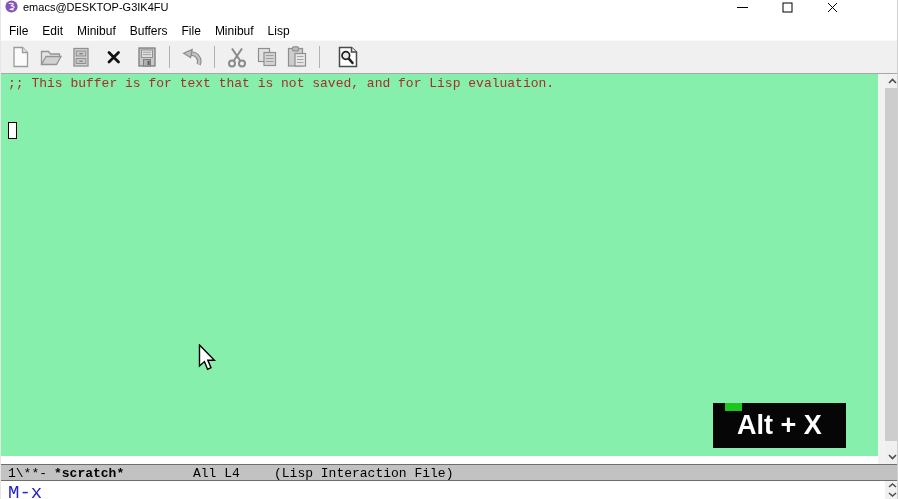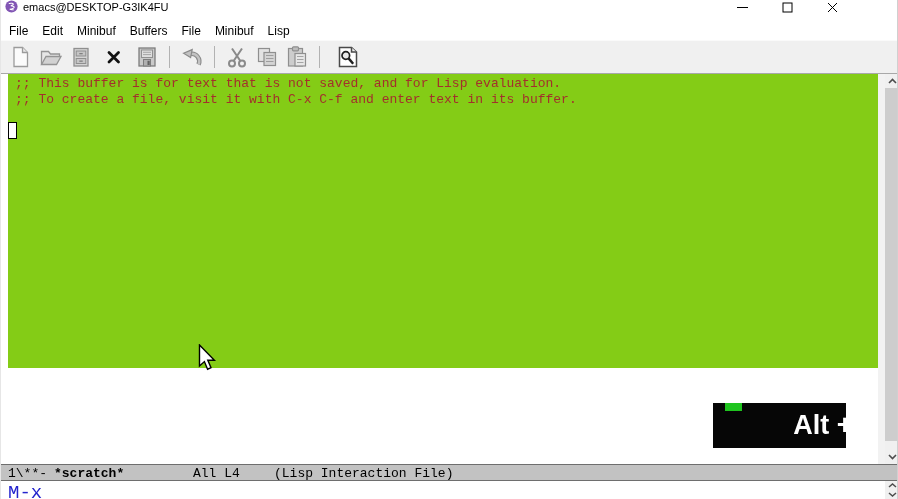--- a/index.html
+++ b/index.html
@@ -19,36 +19,36 @@
   
   .menubar { position: absolute; top: 15px; left: 0; width: 898px; height: 25px; background: #fff; display: flex; align-items: flex-end; padding-left: 8px; }
   .menu-item { font-size: 12px; color: #000; margin-right: 14px; padding: 2px 0; cursor: default; }
   
   .toolbar { position: absolute; top: 40px; left: 0; width: 898px; height: 34px; background: #f0f0f0; border-top: 1px solid #fafafa; border-bottom: 1px solid #a8a8a8; display: flex; align-items: center; padding-left: 5px; }
   .tool-btn { width: 30px; height: 28px; display: flex; align-items: center; justify-content: center; }
   .tool-btn svg { width: 24px; height: 24px; }
   .tool-sep { width: 1px; height: 22px; background: #b2b2b2; margin: 0 7px; }
   .tb-gap { width: 3px; }
   
-  .buffer { position: absolute; top: 74px; left: 7px; width: 877px; height: 294px; background: #84cc16; }
+  .buffer { position: absolute; top: 74px; left: 0; width: 877px; height: 382px; background: #86efac; }
   .buffer-line { white-space: pre; font-family: "Liberation Mono", "DejaVu Sans Mono", monospace; font-size: 13px; line-height: 16px; color: #a3302c; padding-left: 7px; }
   .buffer-pad { height: 2px; }
   .hollow-cursor { position: absolute; left: 7px; top: 122px; width: 9px; height: 17px; border: 1.5px solid #000; background: #fff; }
   .fringe { position: absolute; top: 74px; left: 877px; width: 7px; height: 390px; background: #f2f2f2; }
   
   .scrollbar { position: absolute; top: 74px; left: 884px; width: 14px; height: 390px; background: #f0f0f0; }
   .sb-btn { position: absolute; left: 0; width: 14px; height: 14px; display: flex; align-items: center; justify-content: center; }
   .sb-up { top: 0; } .sb-down { bottom: 0; }
   .sb-thumb { position: absolute; left: 0; top: 14px; width: 14px; height: 353px; background: #cdcdcd; }
   .mini-scrollbar { position: absolute; top: 481px; left: 884px; width: 14px; height: 18px; background: #f0f0f0; }
   .msb-btn { width: 14px; height: 9px; display: flex; align-items: center; justify-content: center; }
   
   .keycast { position: absolute; left: 712px; top: 403px; width: 133px; height: 45px; background: #060606; }
   .keycast-indicator { position: absolute; left: 12px; top: 0; width: 17px; height: 8px; background: #1fc41f; }
-  .keycast-label { position: absolute; left: 0; top: 7px; width: 133px; text-align: right; color: #fff; font-size: 27px; font-weight: bold; font-family: "Liberation Sans", sans-serif; margin-left: 32px; }
+  .keycast-label { position: absolute; left: 0; top: 7px; width: 133px; text-align: center; color: #fff; font-size: 27px; font-weight: bold; font-family: "Liberation Sans", sans-serif; }
   
   .modeline { position: absolute; top: 464px; left: 0; width: 898px; height: 17px; background: #c2c2c2; border-top: 1px solid #6e6e6e; border-bottom: 1px solid #6e6e6e; font-family: "Liberation Mono", "DejaVu Sans Mono", monospace; font-size: 13px; color: #000; }
   .ml-seg { position: absolute; top: 1px; white-space: pre; }
   .ml-prefix { left: 7px; }
   .ml-buffer { left: 53px; font-weight: bold; text-align: center; }
   .ml-pos { left: 192px; }
   .ml-modes { left: 273px; }
   
   .minibuffer { position: absolute; top: 481px; left: 0; width: 884px; height: 18px; background: #fff; }
   .mb-prompt { position: absolute; left: 7px; top: 1px; font-family: "Liberation Mono", "DejaVu Sans Mono", monospace; font-size: 19px; color: #2424cd; }
@@ -173,21 +173,20 @@
         <path d="M15.5 2.5V7h5" fill="#eeeeee" stroke="#4a4a4a" stroke-width="1.5"></path>
         <circle cx="9.8" cy="10.5" r="3.8" fill="#e9e9e9" stroke="#1f1f1f" stroke-width="1.7"></circle>
         <path d="M12.6 13.4l4.6 5.4" stroke="#1f1f1f" stroke-width="2.4"></path>
       </svg>
     </div>
   </div>
 
   <div class="buffer">
     <div class="buffer-pad"></div>
     <div class="buffer-line">;; This buffer is for text that is not saved, and for Lisp evaluation.</div>
-    <div class="buffer-line">;; To create a file, visit it with C-x C-f and enter text in its buffer.</div>
   </div>
   <div class="hollow-cursor"></div>
   <div class="fringe"></div>
 
   <div class="scrollbar">
     <div class="sb-btn sb-up">
       <svg width="9" height="6" viewBox="0 0 9 6">
           <path d="M1 5l3.5-3.5L8 5" fill="none" stroke="#4d4d4d" stroke-width="1.6"></path>
         </svg>
     </div>

